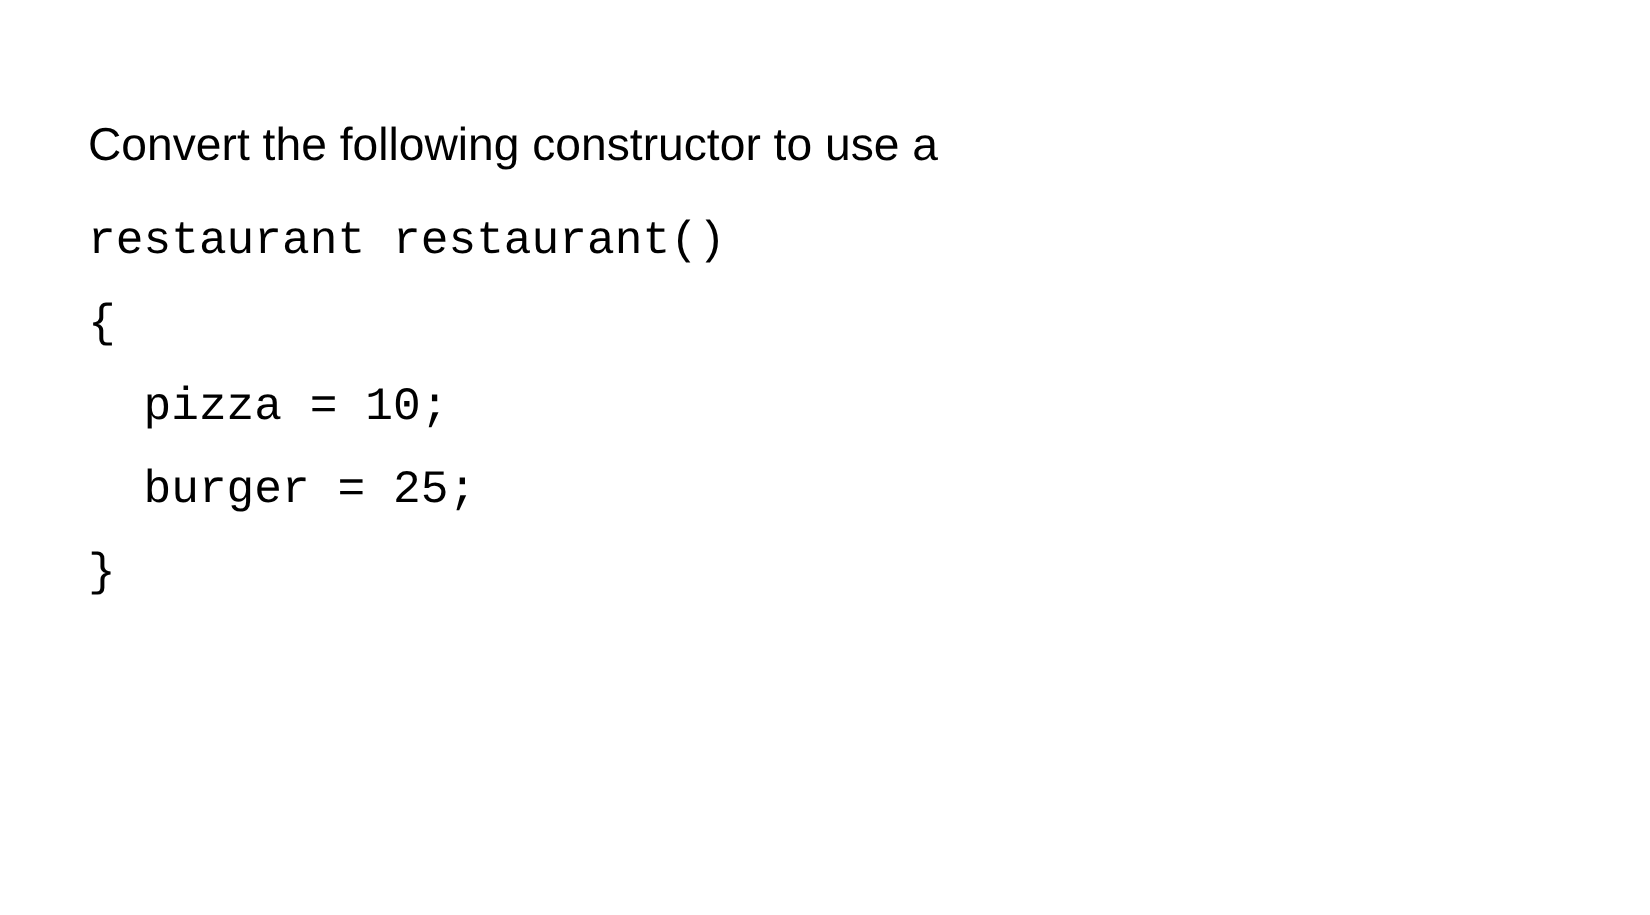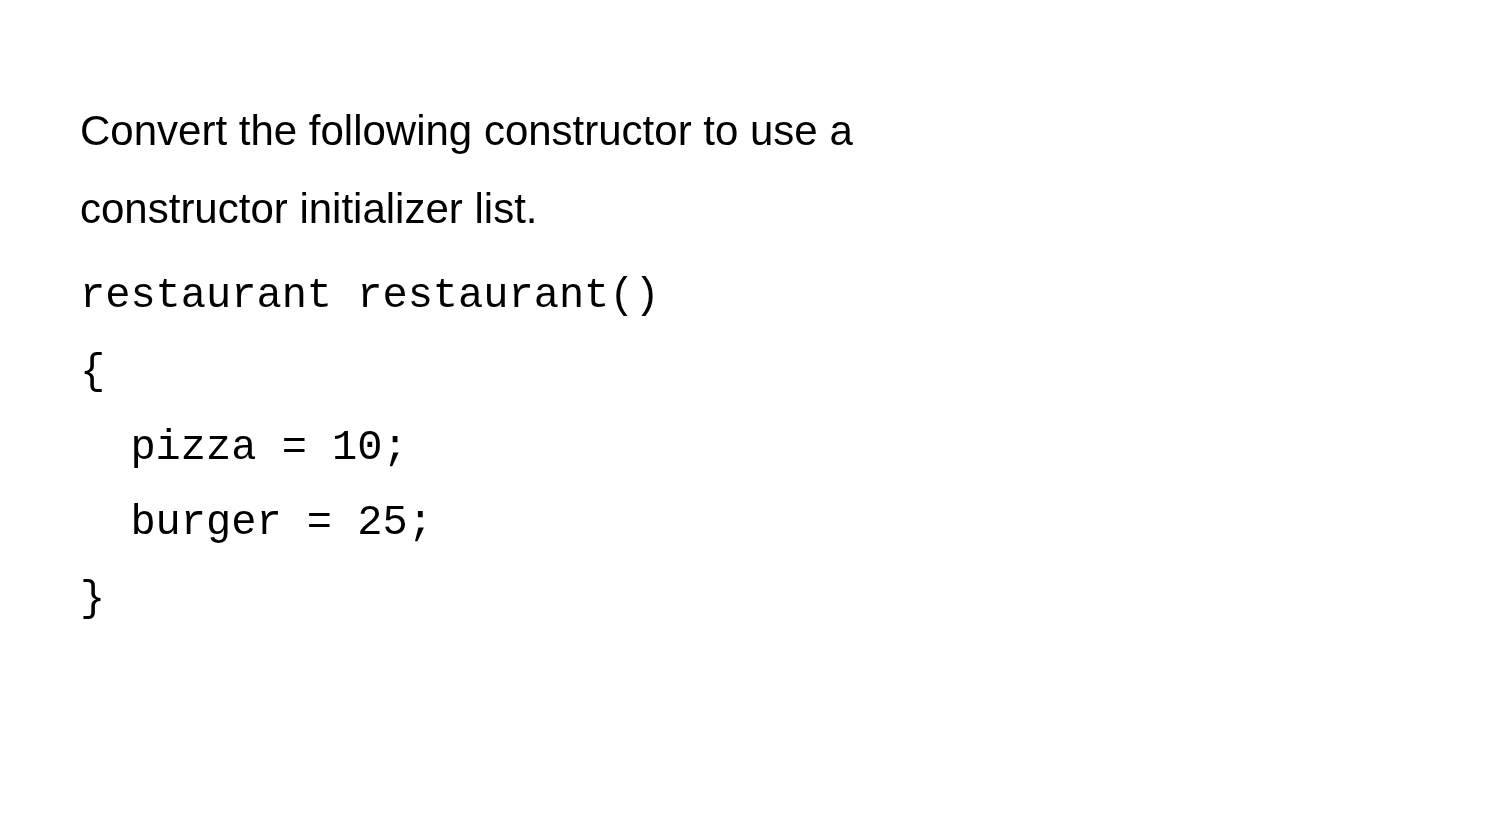--- a/index.html
+++ b/index.html
@@ -28,20 +28,19 @@
       white-space: pre;
       margin-top: 12px;
     }
   </style>
 </head>
 <body>
 
 <div>
   <div class="prompt-text">
     <span>Convert the following constructor to use a</span><br>
-    <span>constructor initializer list.</span>
   </div>
   <div class="code-block"><span>restaurant restaurant()</span>
 <span>{</span>
 <span>  pizza = 10;</span>
 <span>  burger = 25;</span>
 <span>}</span></div>
 </div>
 
 </body></html>

